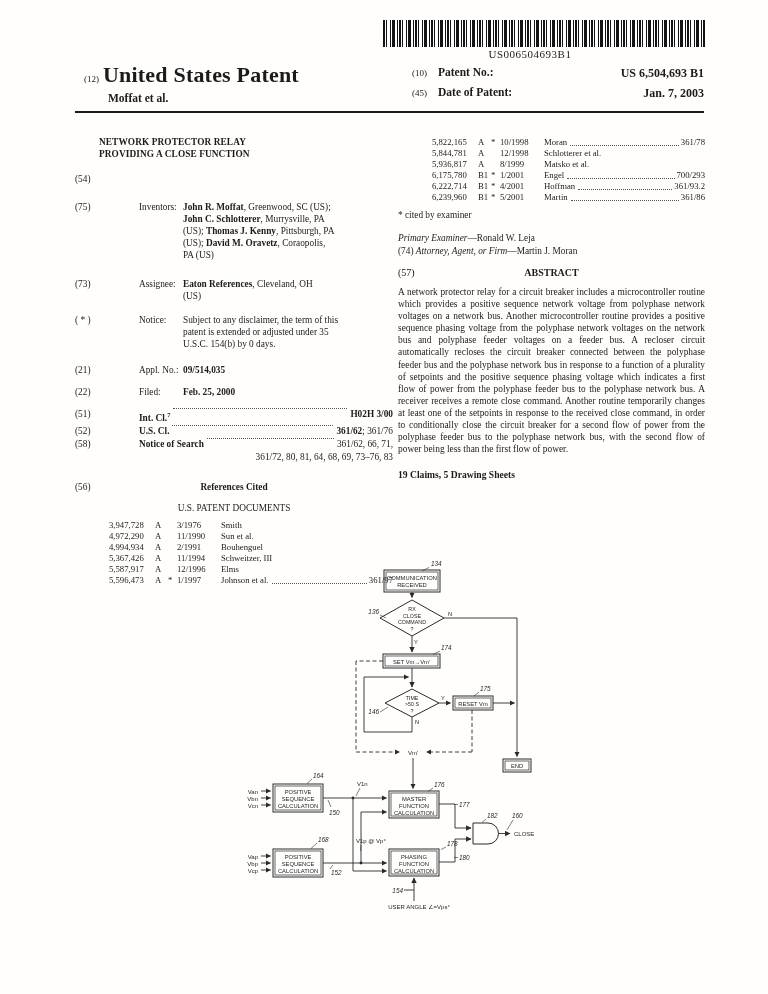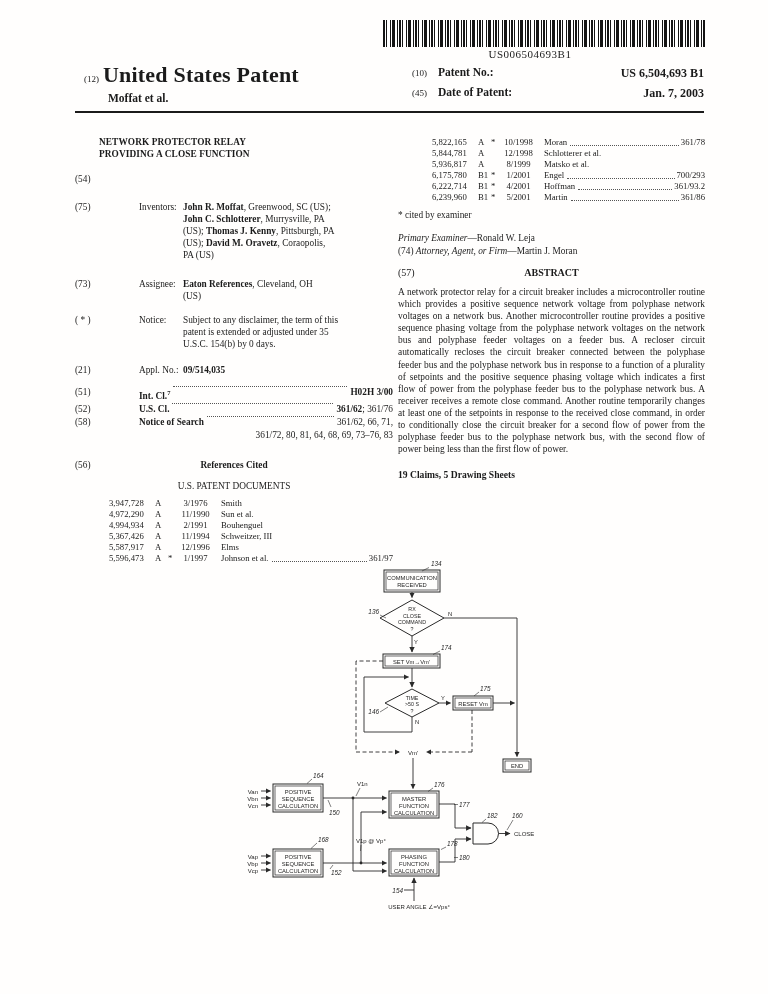--- a/index.html
+++ b/index.html
@@ -38,21 +38,21 @@
   .clsrow{line-height:13px;}
   .right-line{text-align:right;}
   .center-head{position:relative;text-align:center;font-weight:bold;}
   .center-head .cc{position:absolute;left:0;font-weight:normal;}
   
   .refs{margin-top:6px;}
   .refrow{display:flex;padding-left:34px;font-size:8.7px;line-height:11px;white-space:nowrap;}
   .r-no{width:46px;flex:none;}
   .r-kind{width:13px;flex:none;}
   .r-star{width:9px;flex:none;}
-  .r-date{width:37px;flex:none;text-align:center;}
+  .r-date{width:37px;flex:none;text-align:left;}
   .r-name{padding-left:7px;flex:none;}
   .r-leader{flex:1;border-bottom:1px dotted #555;margin:0 2px 2px 3px;}
   .r-leader.off{border-bottom:none;}
   .r-cls{flex:none;}
   #cited{margin-top:6px;}
   #examiners{margin-top:11px;line-height:12.5px;}
   #abshead{margin-top:10px;font-size:10px;}
   #abstract{margin-top:7px;text-align:justify;font-size:9.4px;line-height:12.1px;}
   #claims{margin-top:14px;text-align:left;font-weight:bold;font-size:9.6px;}
   
@@ -137,20 +137,25 @@
         <div>U.S.C. 154(b) by 0 days.</div>
       </div>
     </div>
 
     <div class="f mt21">
       <span class="c">(21)</span>
       <span class="l">Appl. No.:</span>
       <div class="v b">09/514,035</div>
     </div>
 
+    <div class="f mt10">
+      <span class="c">(22)</span>
+      <span class="l">Filed:</span>
+      <div class="v b">Feb. 25, 2000</div>
+    </div>
 
     <div class="f mt10 clsrow">
       <span class="c">(51)</span>
       <span><span class="b">Int. Cl.</span><sup class="b">7</sup></span>
       <span class="leader"></span>
       <span><span class="b">H02H 3/00</span></span>
     </div>
     <div class="f clsrow">
       <span class="c">(52)</span>
       <span><span class="b">U.S. Cl.</span></span>

